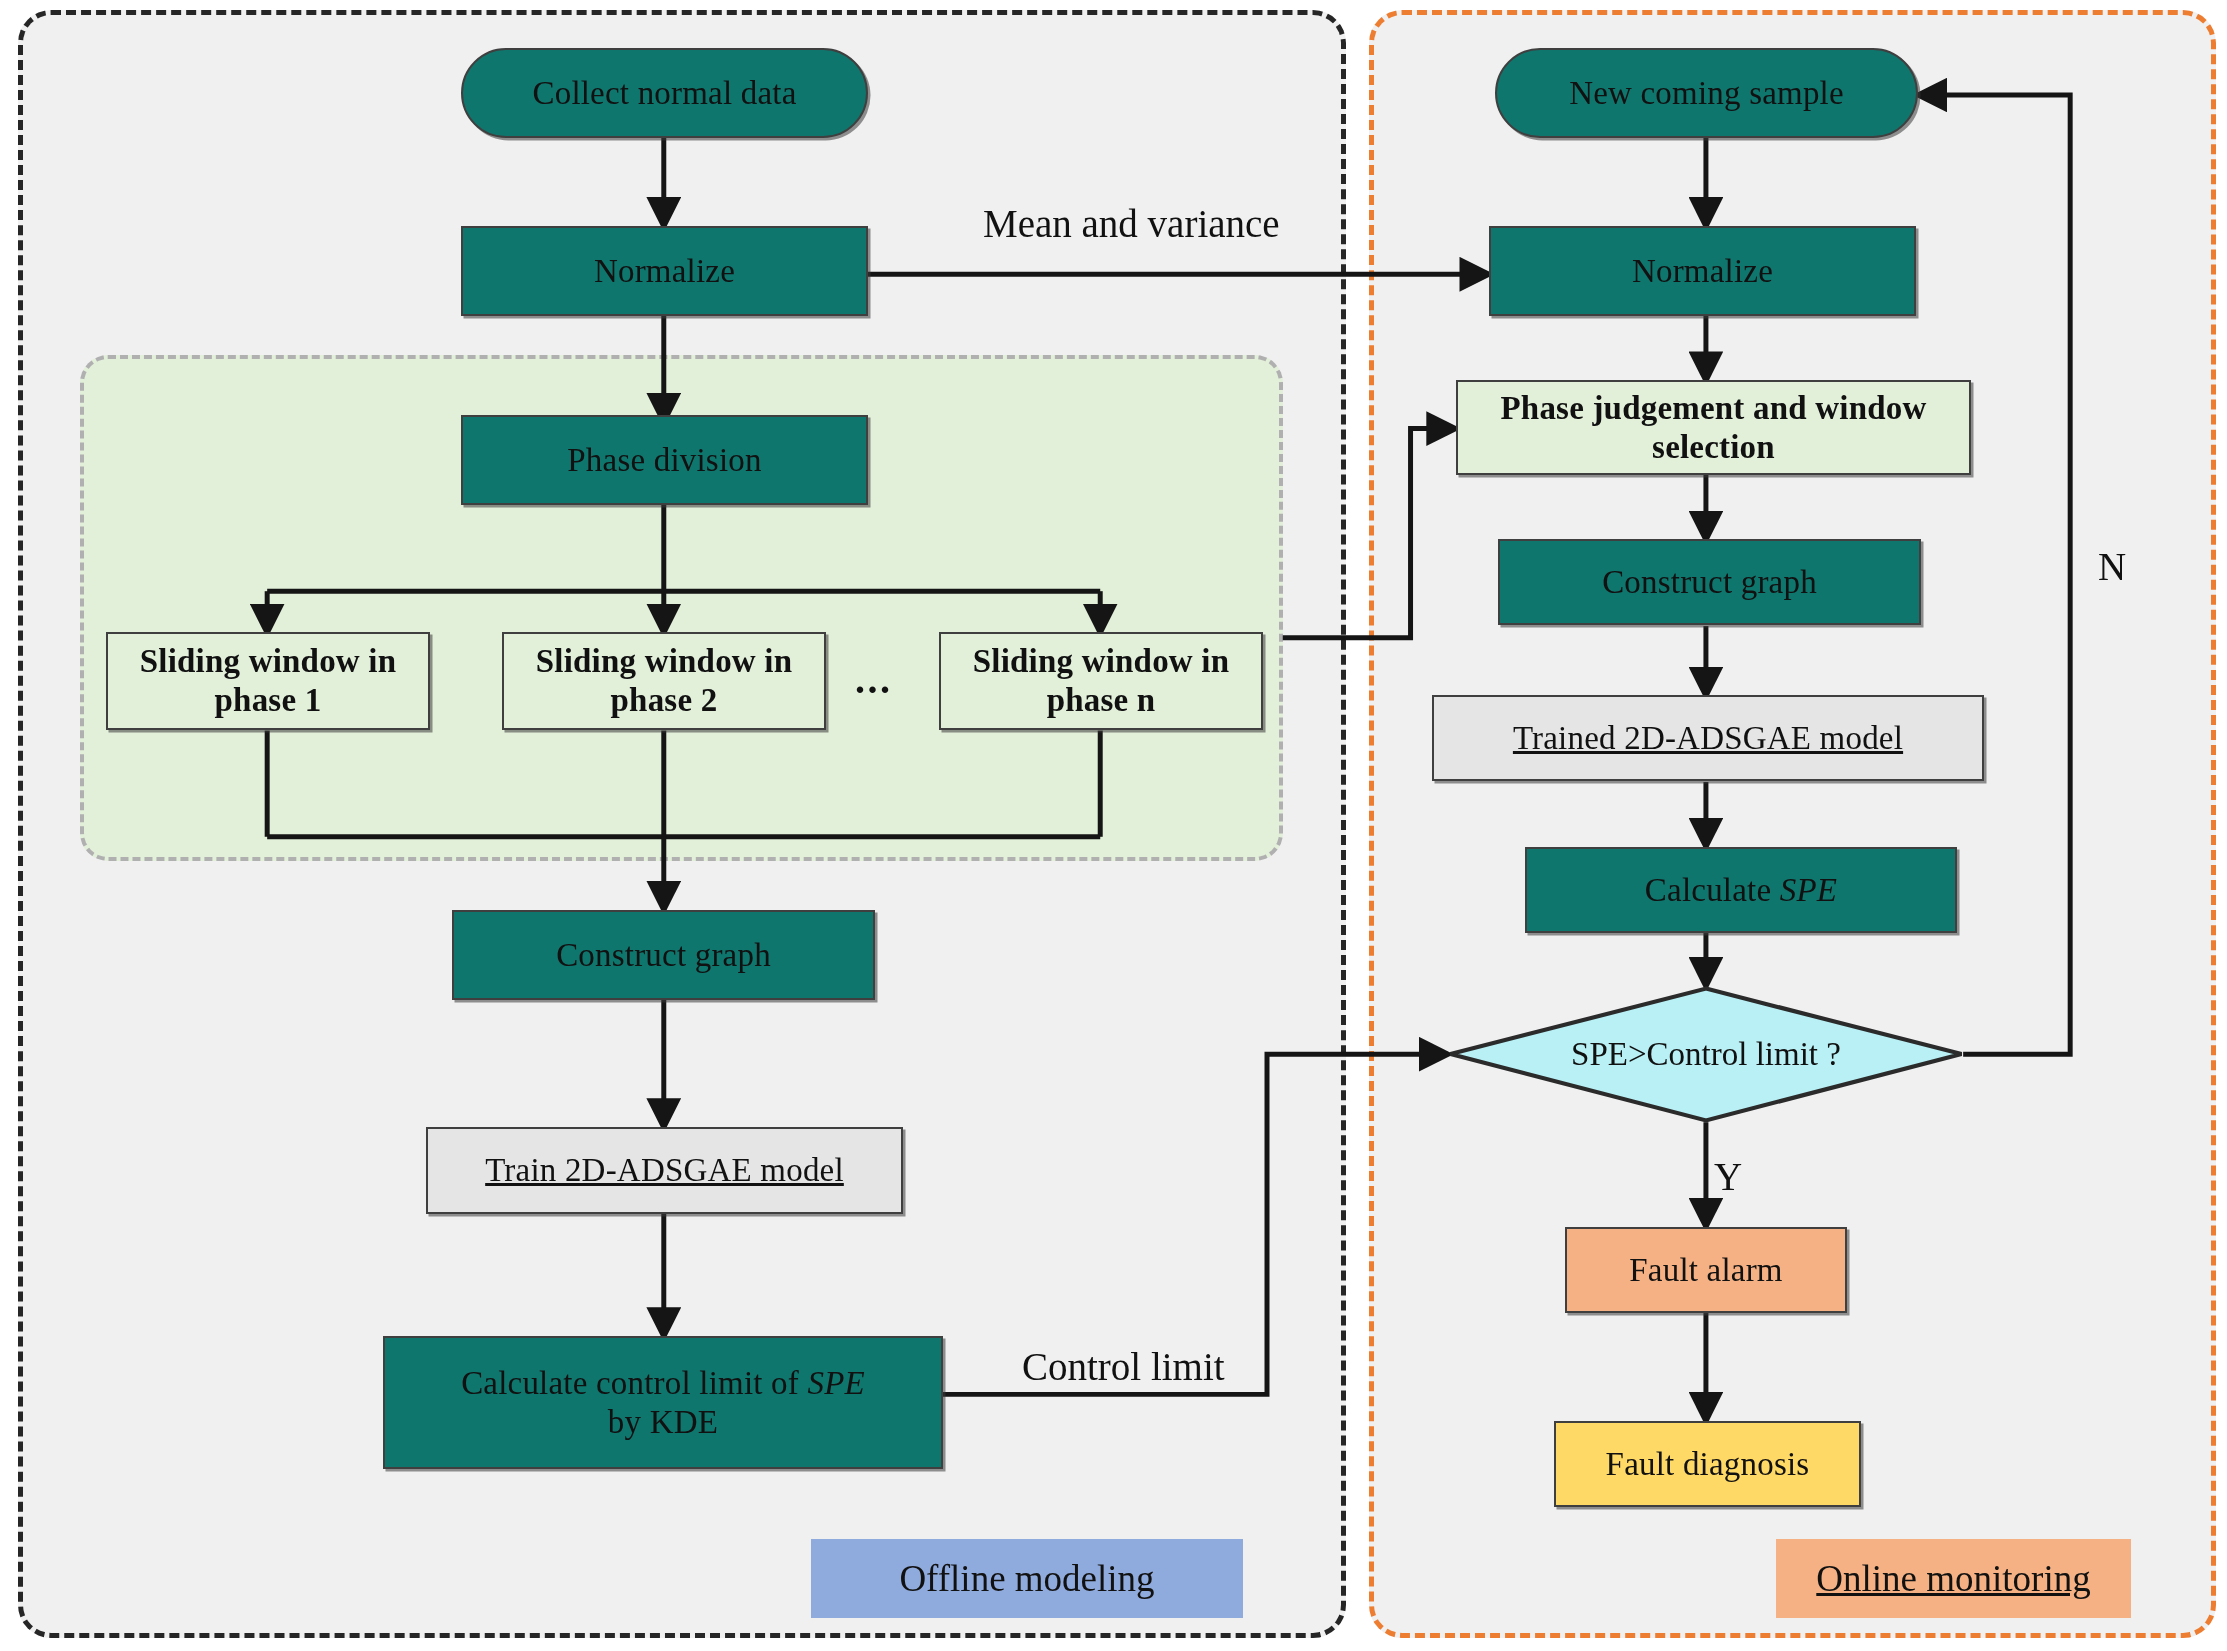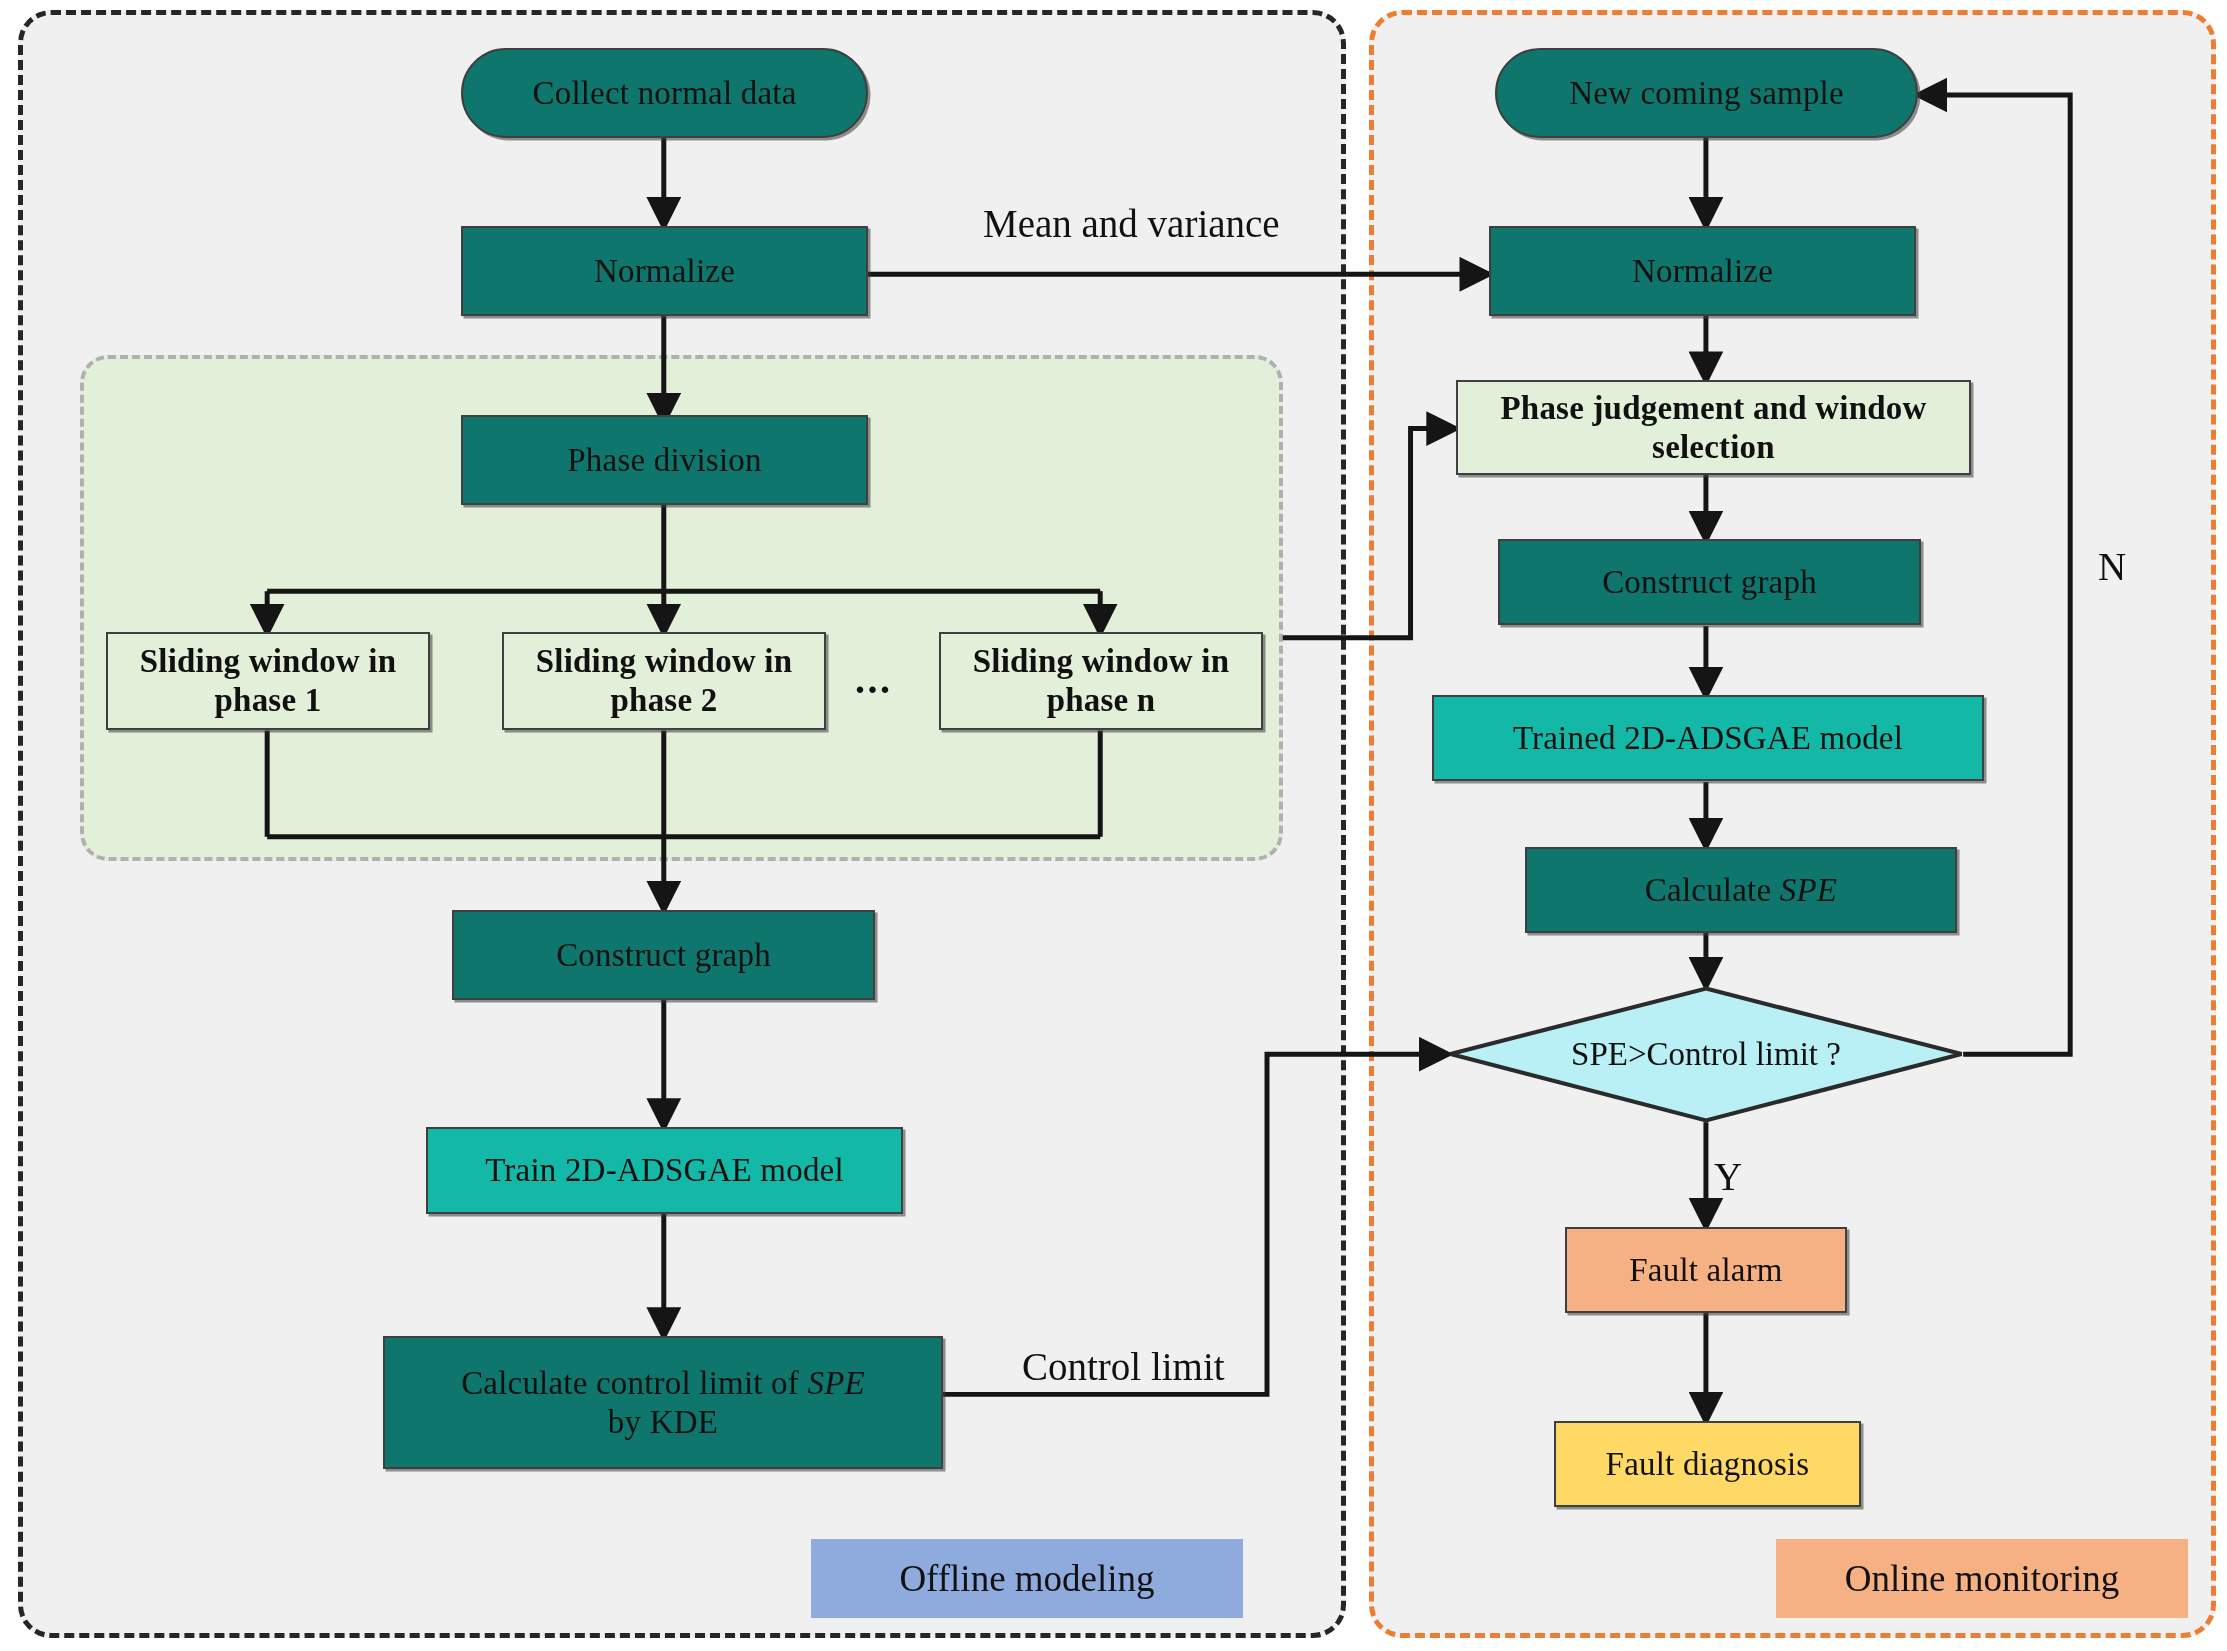--- a/index.html
+++ b/index.html
@@ -60,21 +60,21 @@
     font-size: 33px;
     line-height: 1.18;
     letter-spacing: 0.2px;
     box-shadow: 2.5px 2.5px 0 rgba(60,60,60,0.55);
     padding: 1.7px 6.6px;
   }
   .node.terminator {
     border-radius: 50px;
   }
   .node.green { background: #e2efd9; font-weight: bold; }
-  .node.blue  { background: #14b8a6; }
+  .node.blue  { background: #e5e5e5; text-decoration: underline; }
   .node.orange{ background: #f5b183; }
   .node.yellow{ background: #ffd966; }
 
   
   .diamond-wrap {
     position: absolute;
   }
   .diamond-wrap svg { display: block; }
   .diamond-label {
     position: absolute;
@@ -270,21 +270,21 @@
   </div>
 
   <div class="node orange" style="left:1565px; top:1227px; width:282px; height:86px;">
     <span>Fault alarm</span>
   </div>
 
   <div class="node yellow" style="left:1554px; top:1421px; width:307px; height:86px;">
     <span>Fault diagnosis</span>
   </div>
 
-  <div class="legend-chip orange" style="left:1776px; top:1539px; width:412px; height:79px;">
+  <div class="legend-chip orange" style="left:1776px; top:1539px; width:355px; height:79px;text-decoration:underline;">
     <span>Online monitoring</span>
   </div>
 
   <div class="edge-label" style="left:983px; top:201px;">Mean and variance</div>
 
   <div class="edge-label" style="left:1022px; top:1344px;">Control limit</div>
 
   <div class="edge-label" style="left:1714px; top:1154px;">Y</div>
 
   <div class="edge-label" style="left:2098px; top:544px;">N</div>

